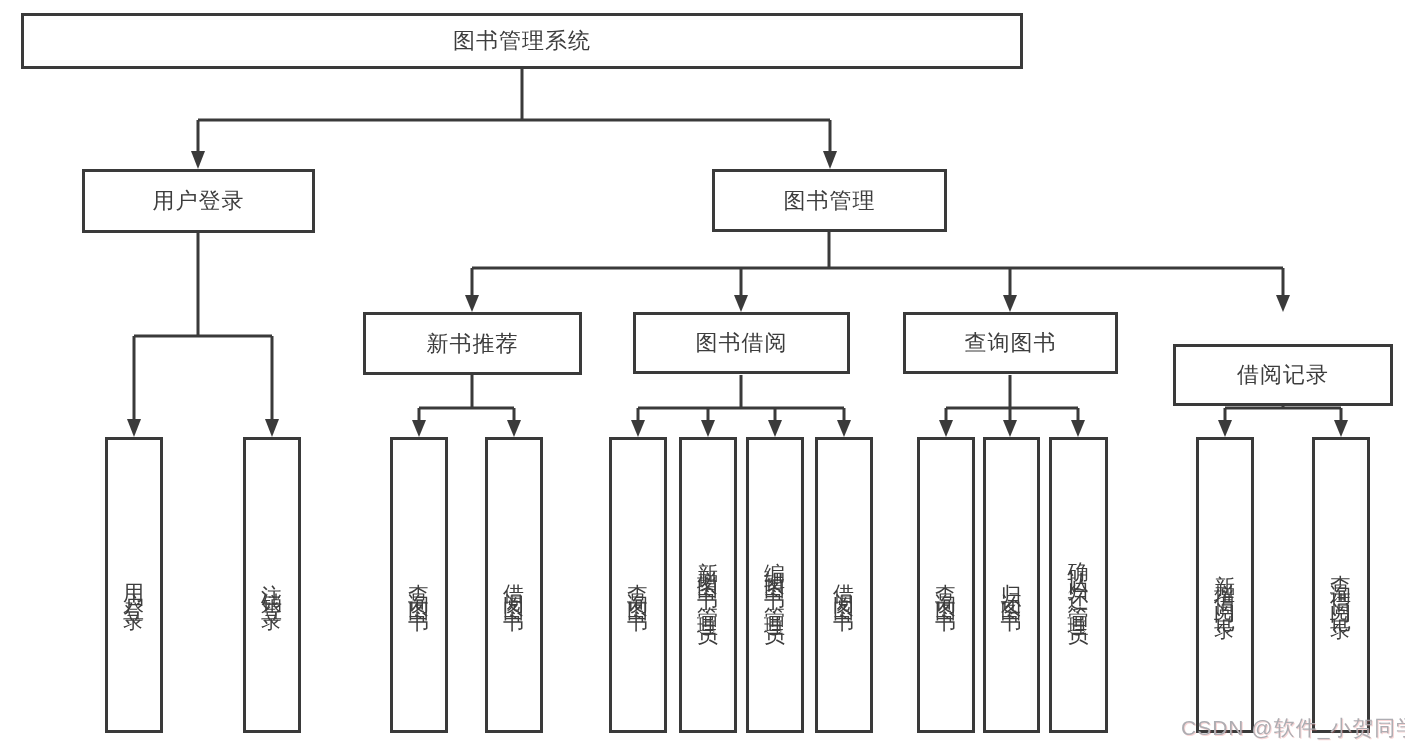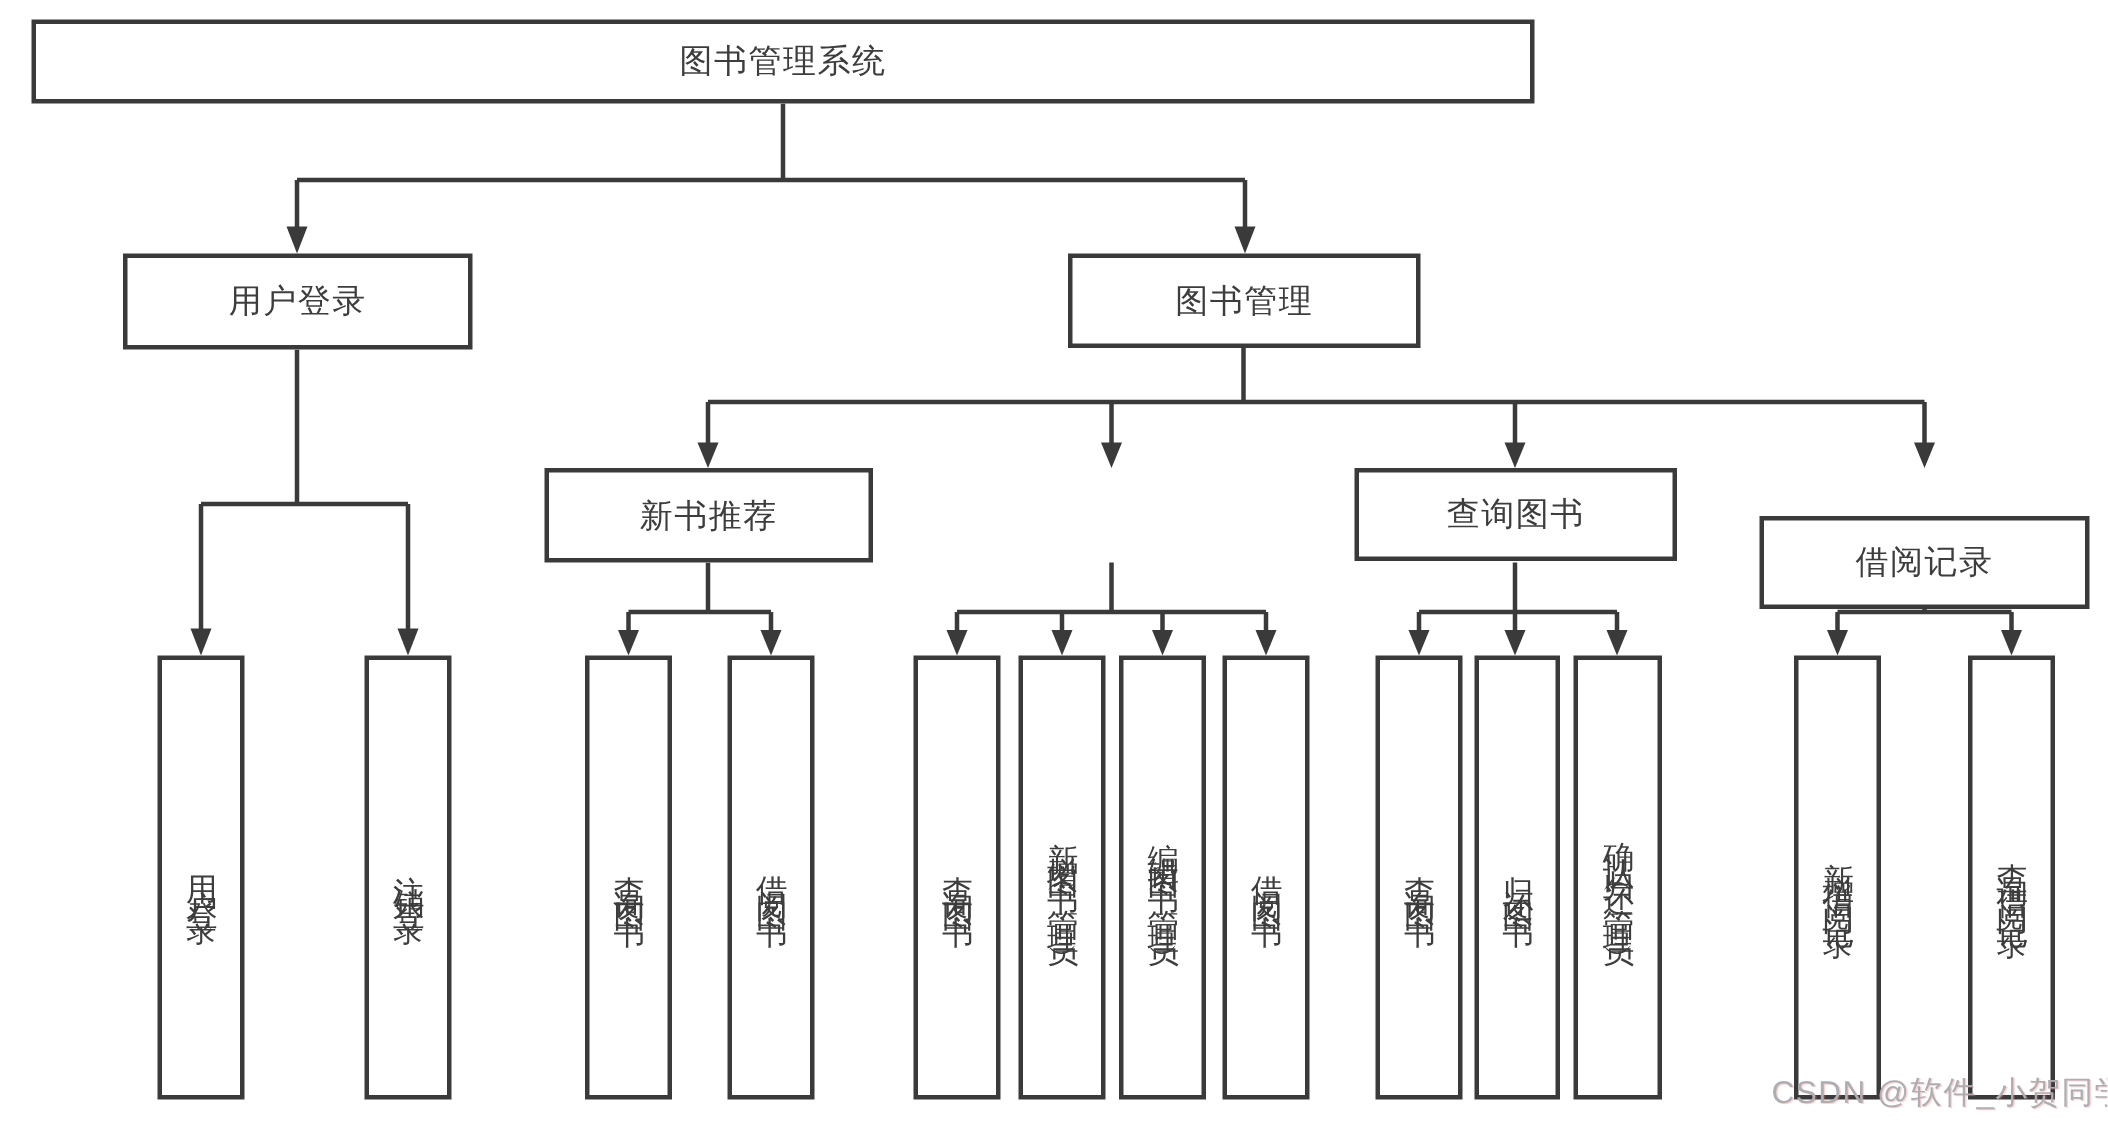--- a/index.html
+++ b/index.html
@@ -92,20 +92,21 @@
       <polygon points="1334,420 1348,420 1341,437"></polygon>
     </g>
   </svg>
 
   <div class="node h" style="left:21px;top:13px;width:1002px;height:56px;">图书管理系统</div>
 
   <div class="node h" style="left:82px;top:169px;width:233px;height:64px;">用户登录</div>
   <div class="node h" style="left:712px;top:169px;width:235px;height:63px;">图书管理</div>
 
   <div class="node h" style="left:363px;top:312px;width:219px;height:63px;">新书推荐</div>
+  <div class="node h" style="left:633px;top:312px;width:217px;height:62px;">图书借阅</div>
   <div class="node h" style="left:903px;top:312px;width:215px;height:62px;">查询图书</div>
   <div class="node h" style="left:1173px;top:312px;width:220px;height:62px;margin-top:32px;">借阅记录</div>
 
   <div class="node v" style="left:105px;top:437px;width:58px;height:296px;">用户登录</div>
   <div class="node v" style="left:243px;top:437px;width:58px;height:296px;">注销登录</div>
 
   <div class="node v" style="left:390px;top:437px;width:58px;height:296px;">查询图书</div>
   <div class="node v" style="left:485px;top:437px;width:58px;height:296px;">借阅图书</div>
 
   <div class="node v" style="left:609px;top:437px;width:58px;height:296px;">查询图书</div>

